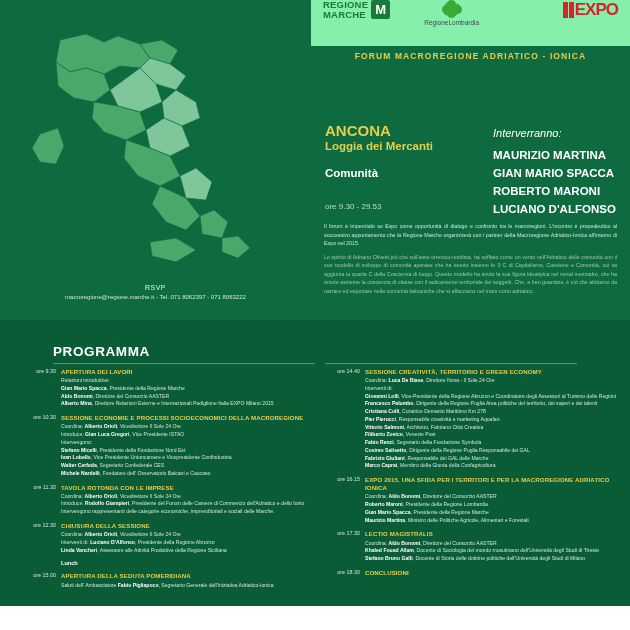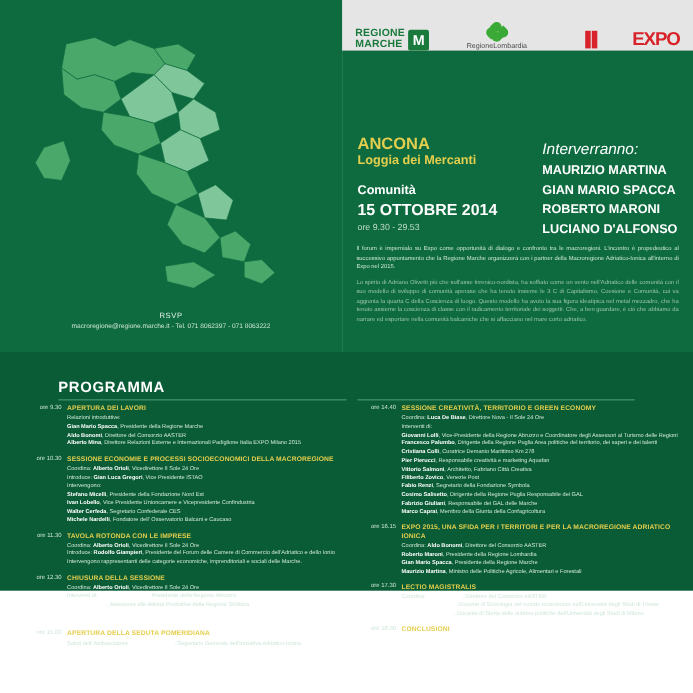--- a/index.html
+++ b/index.html
@@ -27,21 +27,21 @@
   }
   .rsvp .lbl { font-size: 7px; letter-spacing: .5px; color: #e8f4ec; }
 
   
   .info-panel {
     position: absolute; left: 311px; top: 0; width: 319px; height: 320px;
     background: #0d6b3f;
   }
   .logos {
     position: absolute; left: 311px; top: 0; width: 319px; height: 46px;
-    background: #e5e5e5; display: flex; align-items: flex-end;
+    background: #86efac; display: flex; align-items: flex-start;
   }
   .logo-rm {
     display: flex; align-items: center; gap: 3px; margin-left: 12px;
   }
   .logo-rm .txt {
     color: #1a7a3c; font-weight: bold; font-size: 9.5px; line-height: 1.05;
     letter-spacing: .2px;
   }
   .logo-rm .mark {
     width: 19px; height: 19px; background: #1a7a3c; color: #fff;
@@ -49,21 +49,21 @@
     align-items: center; justify-content: center; border-radius: 2px;
   }
   .logo-rl { display: flex; flex-direction: column; align-items: center; margin-left: 34px; }
   .logo-rl .flower { width: 20px; height: 18px; position: relative; }
   .logo-rl .flower div {
     position: absolute; width: 9px; height: 9px; background: #3aa935; border-radius: 50% 50% 50% 0;
   }
   .logo-rl .txt { color: #4a4a4a; font-size: 6.5px; margin-top: 1px; }
   .logo-expo { margin-left: auto; margin-right: 12px; display: flex; align-items: center; gap: 1px; }
   .logo-expo .bar { width: 5px; height: 16px; background: #d8232a; }
-  .logo-expo .e { color: #d8232a; font-weight: bold; font-size: 17px; letter-spacing: -1px; padding-left: 31px; }
+  .logo-expo .e { color: #d8232a; font-weight: bold; font-size: 17px; letter-spacing: -1px; }
 
   .forum-line {
     position: absolute; left: 0; top: 51px; width: 100%;
     text-align: center; color: #e4ce4d; font-size: 8.5px;
     font-weight: bold; letter-spacing: 1.1px;
   }
   .main-title {
     position: absolute; left: 14px; top: 64px; width: 296px;
     color: #ffffff; font-size: 14.5px; font-weight: bold; line-height: 1.35;
     letter-spacing: .1px;
@@ -83,36 +83,36 @@
   .date {
     position: absolute; left: 14px; top: 183px;
     color: #ffffff; font-size: 14.5px; font-weight: bold;
   }
   .hours {
     position: absolute; left: 14px; top: 202px;
     color: #bfdcc9; font-size: 8px;
   }
   .speakers-lbl {
     position: absolute; left: 182px; top: 127px;
-    color: #ffffff; font-size: 14px; font-style: italic;
+    color: #ffffff; font-size: 11px; font-style: italic;
   }
   .speakers {
     position: absolute; left: 182px; top: 146px;
     color: #ffffff; font-size: 11.5px; font-weight: bold; line-height: 1.58;
   }
   .para-box {
     position: absolute; left: 13px; top: 222px; width: 293px;
     color: #cfe7d8; font-size: 5.3px; line-height: 1.62; text-align: justify;
   }
   .para-box p { margin-bottom: 5px; }
   .para-box .dk { color: #9dc6ae; }
 
   
   .bottom {
-    position: absolute; left: 0; top: 320px; width: 630px; height: 217px;
+    position: absolute; left: 0; top: 320px; width: 630px; height: 286px;
     background: #0a5c36;
   }
   .prog-head {
     position: absolute; left: 53px; top: 24px;
     color: #ffffff; font-size: 13.5px; font-weight: bold; letter-spacing: .6px;
   }
   .anc-head {
     position: absolute; left: 358px; top: 24px;
     color: #ffffff; font-size: 13.5px; font-weight: bold; letter-spacing: .6px;
   }
@@ -171,24 +171,24 @@
           </g>
         </svg>
       </div>
       <div class="rsvp">
         <div class="lbl">RSVP</div>
         <div>macroregione@regione.marche.it - Tel. 071 8062397 - 071 8063222</div>
       </div>
     </div>
 
     <div class="info-panel">
+      <div class="forum-line">FORUM MACROREGIONE ADRIATICO - IONICA</div>
       <div class="city">ANCONA</div>
       <div class="venue">Loggia dei Mercanti</div>
       <div class="day">Comunità</div>
-      <div class="date">15 OTTOBRE 2014</div>
       <div class="hours">ore 9.30 - 29.53</div>
       <div class="speakers-lbl">Interverranno:</div>
       <div class="speakers" id="speakers">
           <div>MAURIZIO MARTINA</div>
           <div>GIAN MARIO SPACCA</div>
           <div>ROBERTO MARONI</div>
           <div>LUCIANO D'ALFONSO</div>
         </div>
       <div class="para-box">
         <p>Il forum è impernialo su Expo come opportunità di dialogo e confronto tra le macroregioni. L'incontro è propedeutico al successivo appuntamento che la Regione Marche organizzerà con i partner della Macroregione Adriatico-Ionica all'interno di Expo nel 2015.</p>

